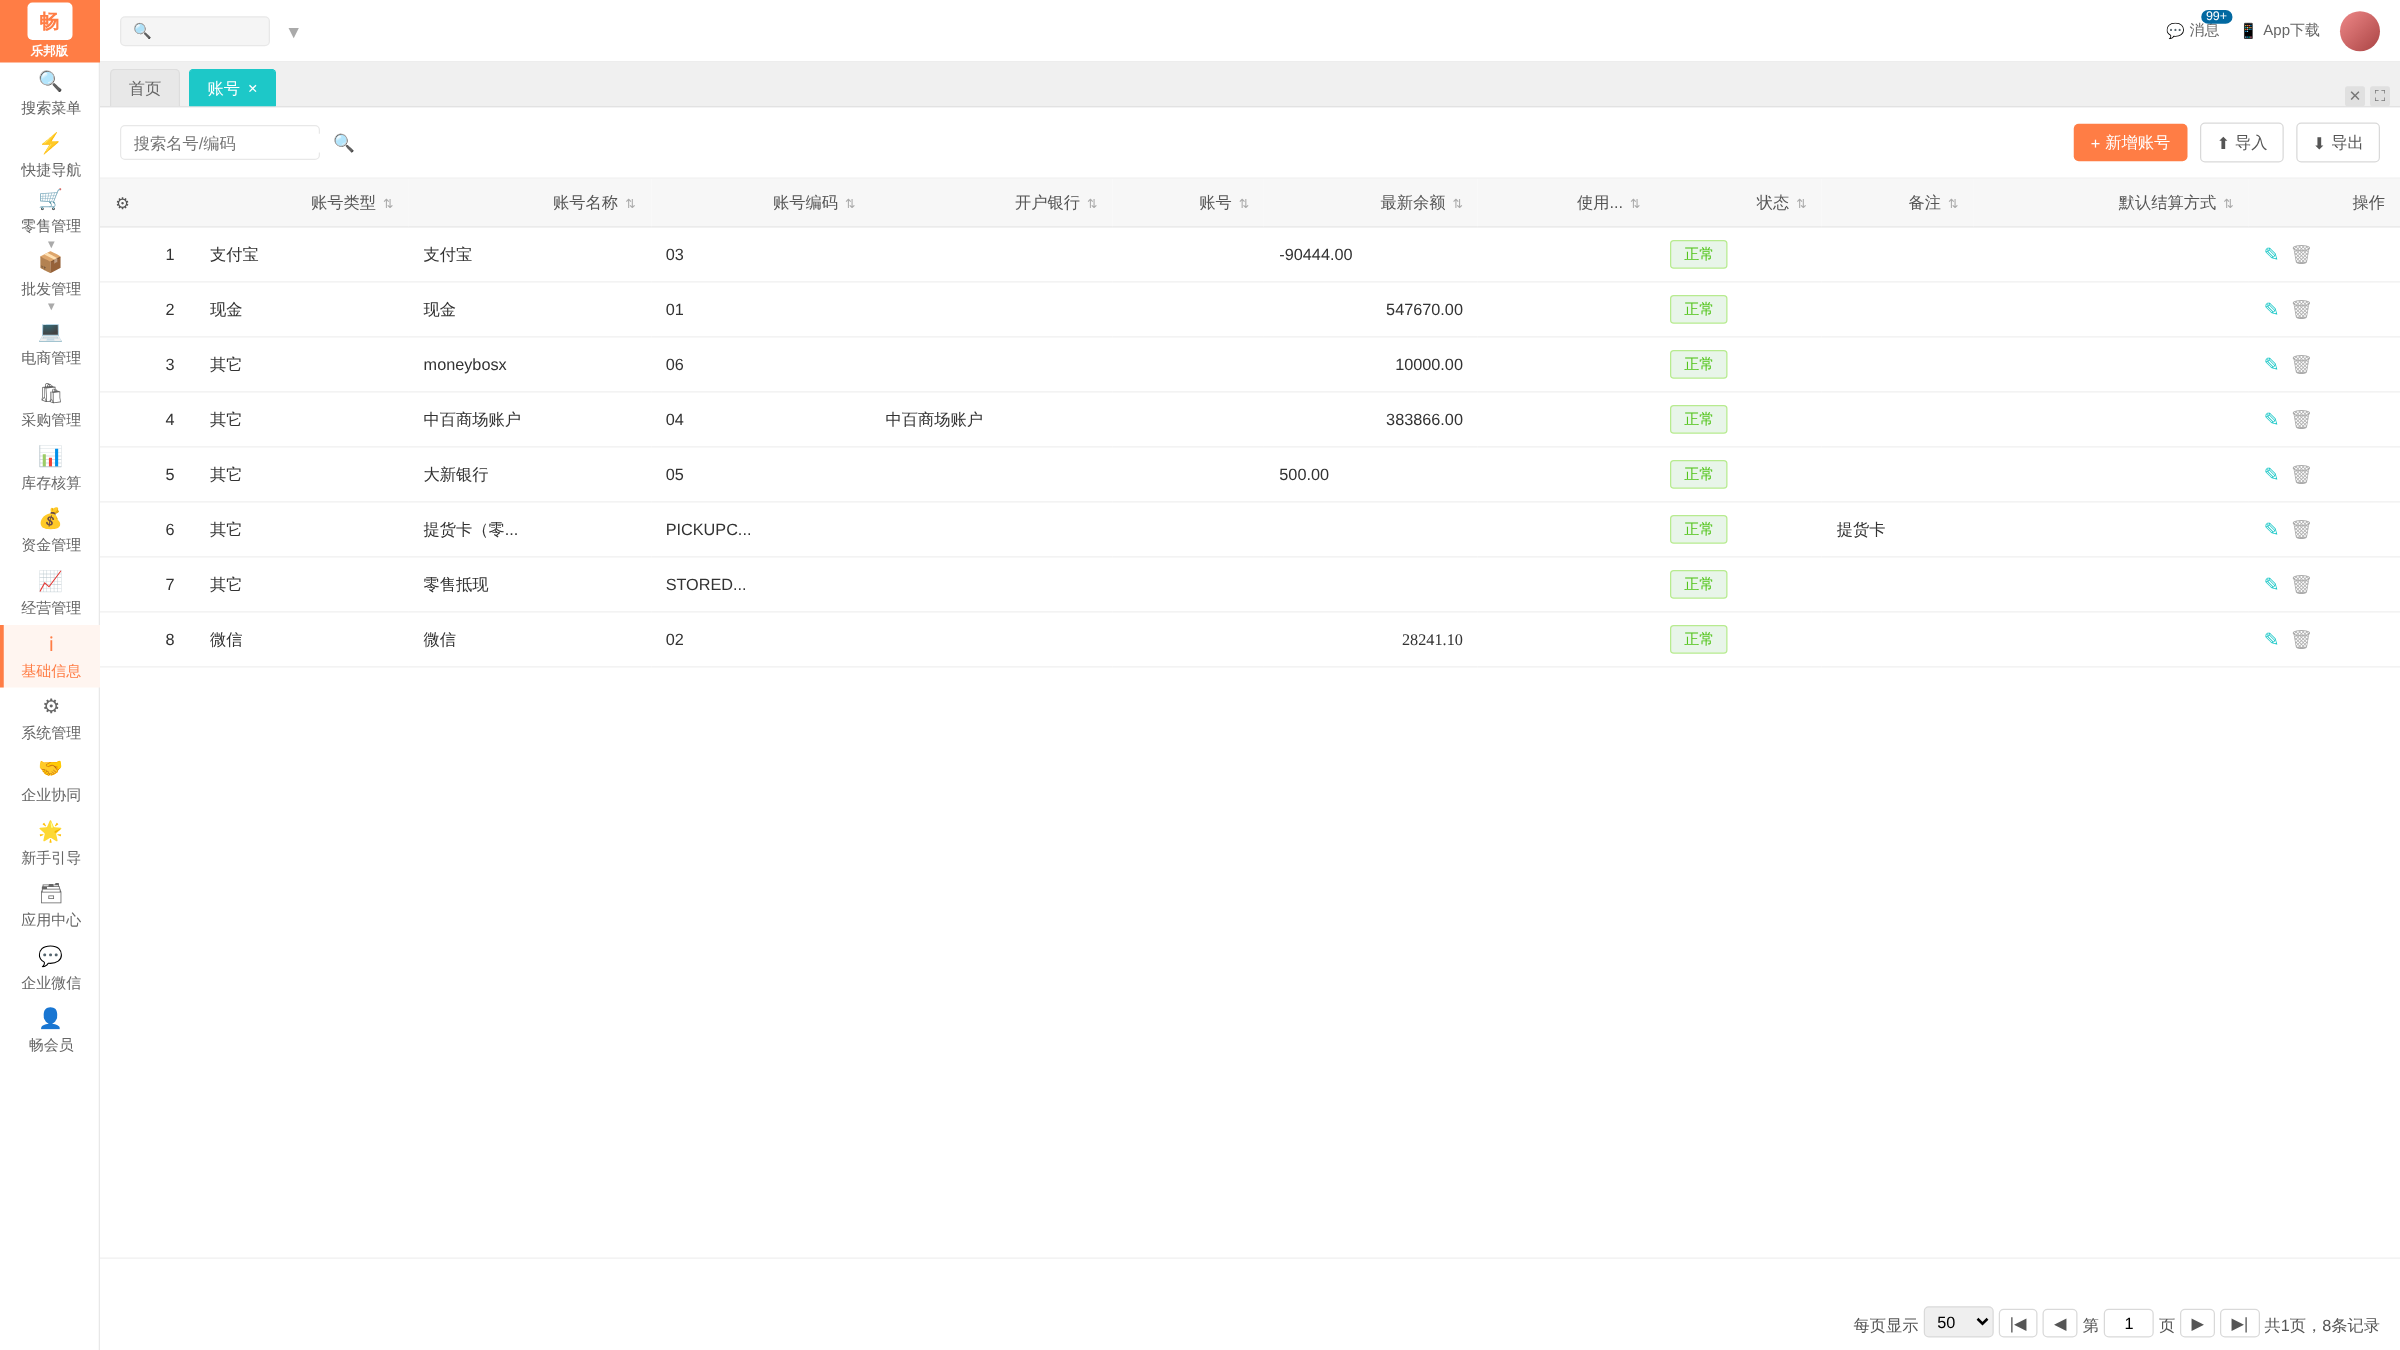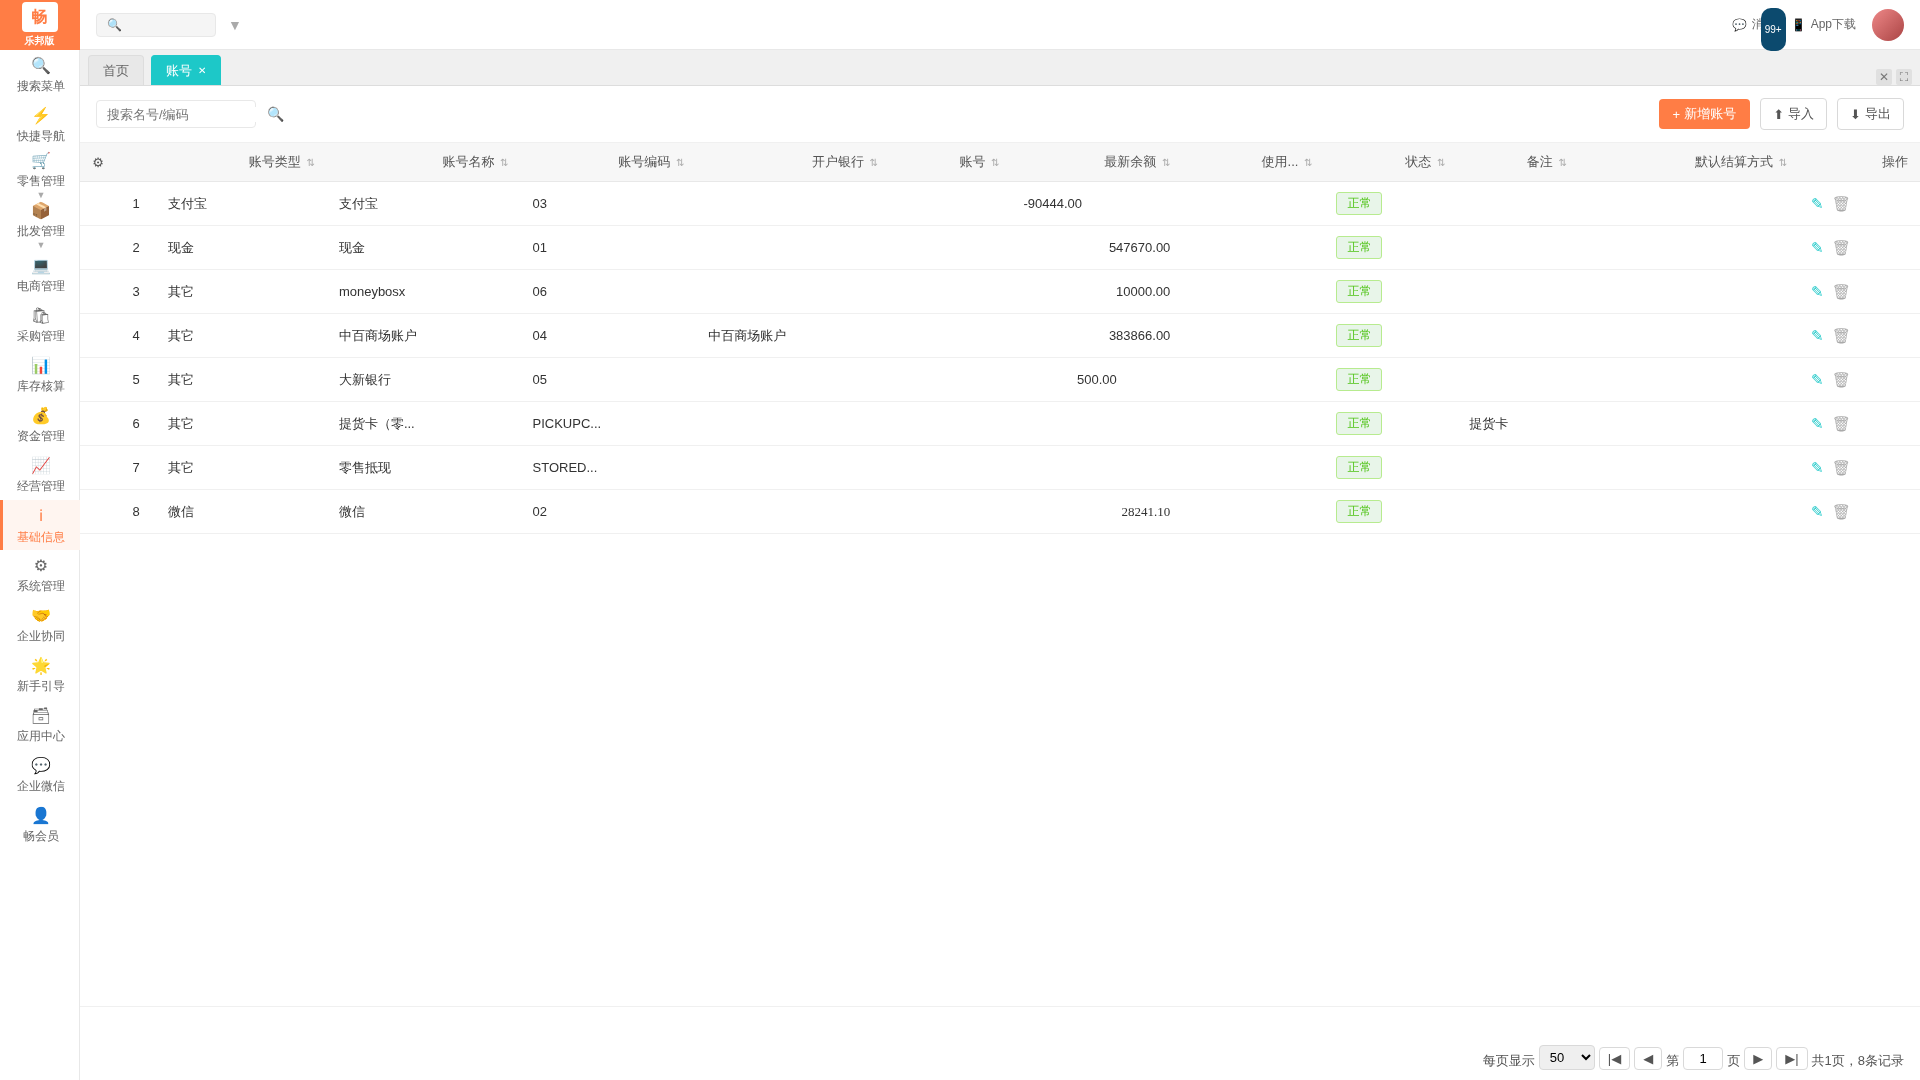--- a/index.html
+++ b/index.html
@@ -77,25 +77,25 @@
       gap: 4px;
       font-size: 12px;
       color: #666;
       position: relative;
       cursor: pointer;
     }
     .badge {
       position: absolute;
       top: -8px;
       right: -10px;
-      background: #0c4a6e;
+      background: #0369a1;
       color: #fff;
       font-size: 10px;
       border-radius: 10px;
-      padding: 16px 4px;
+      padding: 0 4px;
       min-width: 16px;
       text-align: right;
     }
     .topbar-app { display: flex; align-items: center; gap: 4px; font-size: 12px; color: #666; cursor: pointer; }
     .topbar-avatar { width: 32px; height: 32px; border-radius: 50%; background: #ddd; overflow: hidden; cursor: pointer; }
 
     
     .tabbar {
       height: 36px;
       background: #f0f0f0;
@@ -539,21 +539,21 @@
     </td>
   </tr>
             <tr>
     <td></td>
     <td style="text-align:center;">5</td>
     <td>其它</td>
     <td>大新银行</td>
     <td>05</td>
     <td></td>
     <td></td>
-    <td style="text-align:center;">500.00</td>
+    <td style="text-align:left;">500.00</td>
     <td></td>
     <td><span class="status-badge">正常</span></td>
     <td></td>
     <td></td>
     <td>
       <div class="action-btns">
         <button class="action-btn" title="编辑">✎</button>
         <button class="action-btn del" title="删除">🗑</button>
       </div>
     </td>

